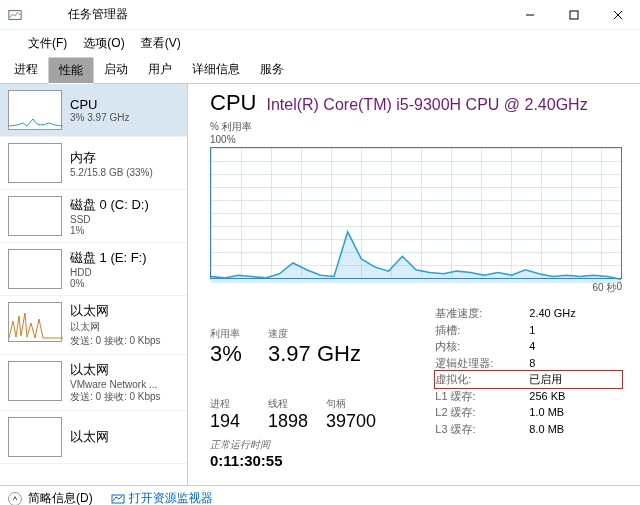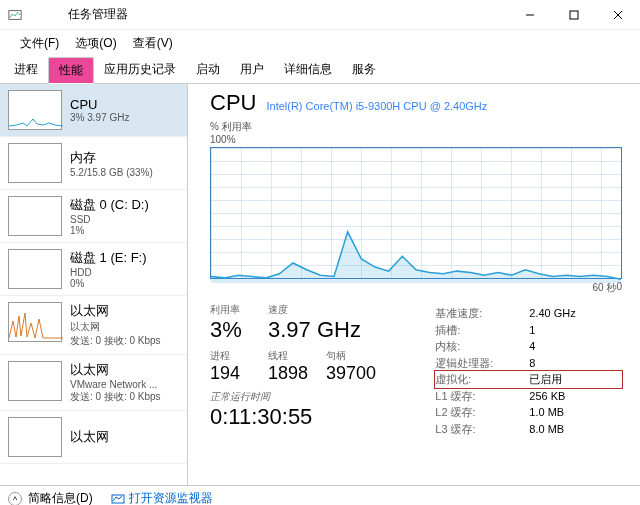--- a/index.html
+++ b/index.html
@@ -6,27 +6,27 @@
 body { background: #fff; width: 640px; height: 505px; overflow: hidden; color: #000; }
 
 
 .titlebar { height: 30px; display: flex; align-items: center; padding-left: 8px; border-bottom: 1px solid #eee; }
 .titlebar-icon { width: 14px; height: 14px; margin-right: 6px; }
 .titlebar-title { font-size: 12px; flex: 1; margin-left: 40px; }
 .win-controls { display: flex; }
 .win-btn { width: 44px; height: 30px; display: flex; align-items: center; justify-content: center; font-size: 10px; color: #333; }
 
 
-.menubar { display: flex; padding: 2px 12px; font-size: 12px; }
+.menubar { display: flex; padding: 2px 20px; font-size: 12px; }
 .menubar-item { padding: 3px 8px; }
 
 
 .tabbar { display: flex; font-size: 12px; border-bottom: 1px solid #ccc; padding-left: 4px; }
 .tab { padding: 4px 10px; cursor: pointer; }
-.tab.active { border: 1px solid #ccc; border-bottom: 1px solid #fff; margin-bottom: -1px; border-radius: 2px 2px 0 0; background:#ec4899; }
+.tab.active { border: 1px solid #ccc; border-bottom: 1px solid #fff; margin-bottom: -1px; border-radius: 2px 2px 0 0; background:#a3a3a3; }
 
 
 .content { display: flex; height: calc(505px - 30px - 24px - 24px - 26px); }
 
 
 .sidebar { width: 188px; border-right: 1px solid #ccc; overflow-y: scroll; }
 .sidebar::-webkit-scrollbar { width: 14px; }
 .sidebar::-webkit-scrollbar-track { background: #f0f0f0; }
 .sidebar::-webkit-scrollbar-thumb { background: #c0c0c0; }
 
@@ -34,41 +34,41 @@
 .sb-item.selected { background: #d8e6f2; }
 .sb-thumb { width: 54px; height: 40px; border: 1px solid #999; background: #fff; position: relative; flex-shrink: 0; }
 .sb-info { display: flex; flex-direction: column; justify-content: center; overflow: hidden; }
 .sb-title { font-size: 13px; font-weight: 400; white-space: nowrap; }
 .sb-sub { font-size: 10px; color: #555; white-space: nowrap; overflow: hidden; text-overflow: ellipsis; }
 
 
 .detail { flex: 1; padding: 6px 18px 8px 22px; overflow: hidden; }
 .detail-head { display: flex; align-items: baseline; gap: 10px; margin-bottom: 2px; white-space: nowrap; }
 .detail-title { font-size: 22px; font-weight: 400; }
-.detail-model { font-size: 11px; color: #3b82f6; text-align: center; }
+.detail-model { font-size: 16px; color: #701a75; text-align: center; }
 
 .chart-labels { display: flex; justify-content: space-between; font-size: 10px; color: #555; margin-top: 4px; flex-direction: column; }
 .chart-box { border: 1px solid #3a7dc1; height: 132px; background: #fff; position: relative; margin-top: 2px; }
 .chart-grid { position: absolute; inset: 0; background-image:
   repeating-linear-gradient(to right, rgba(58,125,193,0.18) 0 1px, transparent 1px 30px),
   repeating-linear-gradient(to bottom, rgba(58,125,193,0.18) 0 1px, transparent 1px 13px);
 }
 .chart-line { position:absolute; inset:0; }
 .axis-labels { display: flex; justify-content: flex-end; font-size: 10px; color: #555; margin-top: 2px; }
 
 .stats { display: flex; gap: 20px; margin-top: 8px; }
 .stats-left { flex: 1.1; }
 .stats-right { flex: 1; padding-top: 2px; }
 .stat-row { display: flex; gap: 18px; margin-bottom: 6px; }
-.stat { min-width: 40px; }
+.stat { min-width: 40px; margin-top: 24px; }
 .stat-label { font-size: 10px; color: #666; }
 .stat-val { font-size: 18px; font-weight: 400; }
 .stat-big .stat-val { font-size: 22px; }
 .uptime-label { font-size: 10px; color: #666; margin-top: 4px; font-style: italic; }
-.uptime-val { font-size: 22px; }
+.uptime-val { font-size: 15px; font-weight: bold; }
 
 .kv { display: flex; font-size: 11px; line-height: 1.5; gap: 14px; }
 .kv-k { width: 80px; color: #666; }
 .kv-v { color: #000; }
 .highlight { outline: 1px solid #b03030; }
 
 
 .footer { height: 26px; border-top: 1px solid #ccc; display: flex; align-items: center; padding: 0 8px; font-size: 12px; gap: 6px; }
 .chevron { width: 14px; height: 14px; border: 1px solid #999; border-radius: 50%; display: inline-flex; align-items: center; justify-content: center; font-size: 8px; }
 .link { color: #0066cc; margin-left: 12px; display: flex; align-items: center; gap: 4px; }
@@ -108,21 +108,20 @@
 
 <div class="menubar">
   <div class="menubar-item">文件(F)</div>
   <div class="menubar-item">选项(O)</div>
   <div class="menubar-item">查看(V)</div>
 </div>
 
 <div class="tabbar">
   <div class="tab">进程</div>
   <div class="tab active">性能</div>
-  <div class="tab">应用历史记录</div>
   <div class="tab">启动</div>
   <div class="tab">用户</div>
   <div class="tab">详细信息</div>
   <div class="tab">服务</div>
 </div>
 
 <div class="content">
 
   <div class="sidebar">
     <div class="sb-item selected">

